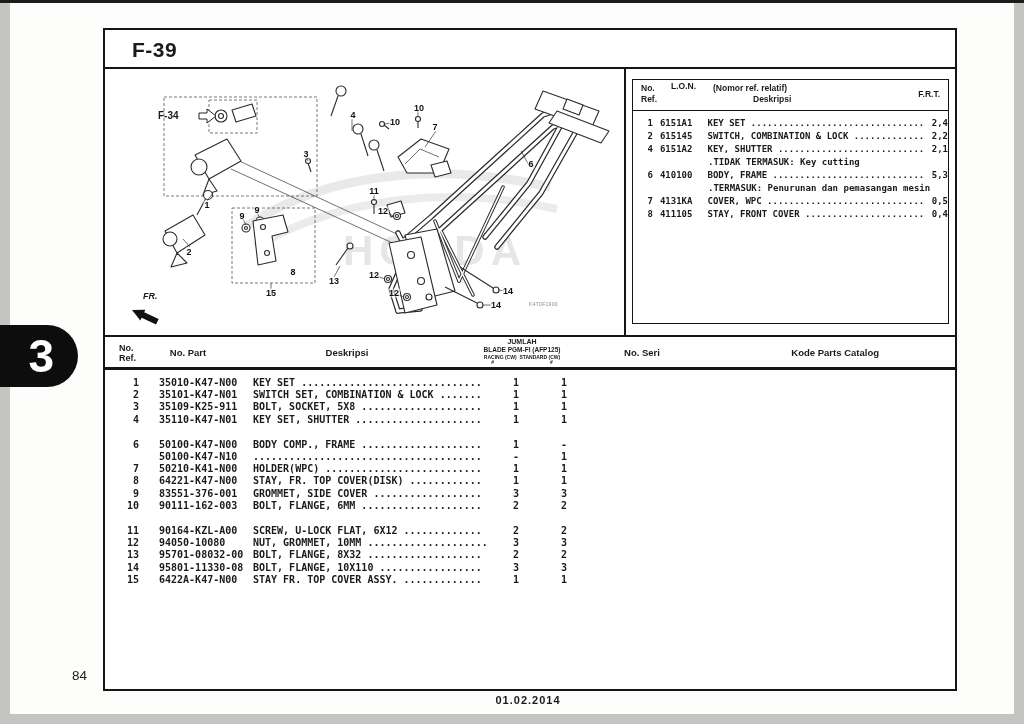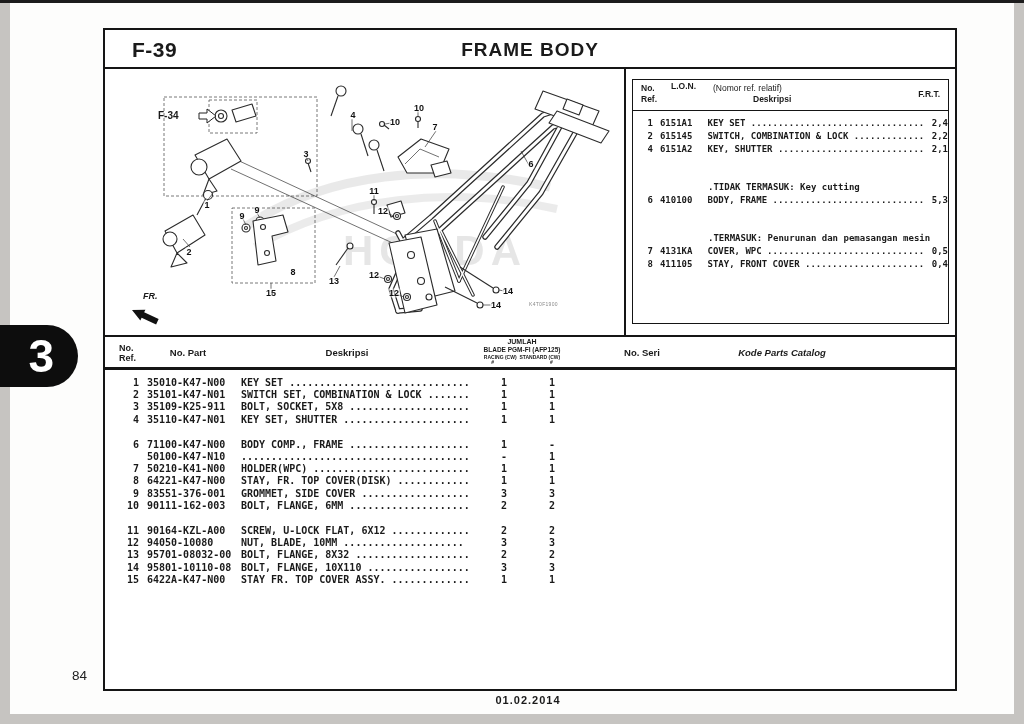--- a/index.html
+++ b/index.html
@@ -23,51 +23,51 @@
            font-family:"Liberation Sans",sans-serif;background:rgba(255,255,255,.55);padding:0 1px;line-height:9px;}
   #f34label{position:absolute;left:44px;top:41px;font-size:10px;font-weight:bold;margin-left:9px;}
   #frlabel{position:absolute;left:38px;top:222px;font-size:9px;font-weight:bold;font-style:italic;}
   #diagcode{position:absolute;left:424px;top:232px;font-size:5px;color:#8a8a8a;letter-spacing:.3px;}
 
   
   #lonbox{position:absolute;left:527px;top:10px;width:317px;height:245px;border:1.5px solid #151515;box-sizing:border-box;}
   #lonhead{position:relative;height:30px;border-bottom:1.5px solid #151515;font-size:8.5px;font-weight:bold;}
   #lonhead .h-ref{position:absolute;left:8px;top:3px;line-height:11px;}
   #lonhead .h-lon{position:absolute;left:38px;top:1px;}
-  #lonhead .h-rel{position:absolute;left:80px;top:3px;font-weight:normal;}
+  #lonhead .h-rel{position:absolute;left:80px;top:3px;font-weight:bold;}
   #lonhead .h-desc{position:absolute;left:120px;top:14px;}
   #lonhead .h-frt{position:absolute;right:8px;top:9px;}
   #lonrows{padding:6px 0 0 8px;font-family:"DejaVu Sans Mono",monospace;font-size:9px;font-weight:bold;line-height:13px;white-space:pre;}
   .lrow{display:flex;}
   .l-ref{display:inline-block;width:12px;text-align:right;}
   .l-lon{display:inline-block;width:42px;margin-left:7px;}
   .l-desc{display:inline-block;margin-left:6px;}
   .l-frt{display:inline-block;width:24px;text-align:right;}
-  .lnote{margin-left:67px;margin-top:25px;}
+  .lnote{margin-left:67px;}
 
   
   #band{position:absolute;left:0;top:305px;width:100%;height:35px;border-top:2px solid #151515;border-bottom:3px solid #151515;box-sizing:border-box;font-weight:bold;}
   #band .b-ref{position:absolute;left:14px;top:6px;font-size:9px;line-height:10px;}
   #band .b-part{position:absolute;left:43px;top:10px;width:80px;text-align:center;font-size:9.5px;}
   #band .b-desc{position:absolute;left:192px;top:10px;width:100px;text-align:center;font-size:9.5px;}
   #band .b-jumlah{position:absolute;left:347px;top:1px;width:140px;text-align:center;}
   .jml1{font-size:7px;line-height:8px;}
   .jml2{font-size:6.5px;line-height:8px;}
   .jml3{font-size:5px;line-height:6px;font-weight:bold;}
   .jml4{font-size:5px;line-height:5px;display:flex;justify-content:center;gap:56px;}
   #band .b-seri{position:absolute;left:477px;top:10px;width:120px;text-align:center;font-size:9.5px;}
-  #band .b-cat{position:absolute;left:597px;top:10px;width:160px;text-align:center;font-size:9.5px;font-style:italic;}
+  #band .b-cat{position:absolute;left:614px;top:10px;width:160px;text-align:right;font-size:9.5px;}
 
   
   #partsbody{position:absolute;left:0;top:340px;width:100%;padding:7px 0 0 10px;box-sizing:border-box;
              font-family:"DejaVu Sans Mono",monospace;font-size:10px;font-weight:bold;line-height:12.2px;}
   .pgroup{margin-bottom:13px;}
   .prow{display:flex;white-space:pre;}
   .p-ref{display:inline-block;width:24px;text-align:right;}
-  .p-part{display:inline-block;width:92px;margin-left:8px;}
+  .p-part{display:inline-block;width:92px;margin-left:20px;}
   .p-desc{display:inline-block;width:236px;margin-left:2px;}
   .p-q1{display:inline-block;width:30px;text-align:right;}
   .p-q2{display:inline-block;width:48px;text-align:right;}
 
   
   #tab3{position:absolute;left:-22px;top:325px;width:100px;height:62px;background:#0d0d0d;border-radius:0 31px 31px 0;}
   #tab3 span{position:absolute;right:24px;top:4px;color:#fff;font-size:46px;font-weight:bold;font-family:"Liberation Sans",sans-serif;}
 
   #pagenum{position:absolute;left:72px;top:668px;font-size:13.5px;color:#222;}
   #footdate{position:absolute;left:0;top:694px;width:1024px;text-align:center;font-size:11px;font-weight:bold;letter-spacing:1px;margin-left:16px;}
@@ -85,21 +85,20 @@
 <body>
 
 <div id="screen">
   <div id="topedge"></div>
   <div id="paper"></div>
 
   <div id="mainbox">
 
     <div id="hdrband">
       <div id="hdrcode">F-39</div>
-      <div id="hdrtitle">FRAME BODY</div>
     </div>
 
     <div id="upper">
       <div id="diagram">
         <svg width="519" height="266" viewBox="0 0 519 266">
 
           <g opacity="0.5">
             <path d="M140,158 C220,104 330,92 445,118" stroke="#d4d4d4" stroke-width="9" fill="none"></path>
             <path d="M150,178 C235,128 345,116 452,140" stroke="#d8d8d8" stroke-width="8" fill="none"></path>
             <text x="238" y="196" font-size="42" font-weight="bold" letter-spacing="6" fill="#cfcfcf">HONDA</text>
@@ -309,32 +308,32 @@
     </div>
 
     <div id="partsbody">
         <div class="pgroup">
           <div class="prow"><span class="p-ref">1</span><span class="p-part">35010-K47-N00</span><span class="p-desc">KEY SET ..............................</span><span class="p-q1">1</span><span class="p-q2">1</span></div>
           <div class="prow"><span class="p-ref">2</span><span class="p-part">35101-K47-N01</span><span class="p-desc">SWITCH SET, COMBINATION &amp; LOCK .......</span><span class="p-q1">1</span><span class="p-q2">1</span></div>
           <div class="prow"><span class="p-ref">3</span><span class="p-part">35109-K25-911</span><span class="p-desc">BOLT, SOCKET, 5X8 ....................</span><span class="p-q1">1</span><span class="p-q2">1</span></div>
           <div class="prow"><span class="p-ref">4</span><span class="p-part">35110-K47-N01</span><span class="p-desc">KEY SET, SHUTTER .....................</span><span class="p-q1">1</span><span class="p-q2">1</span></div>
         </div>
         <div class="pgroup">
-          <div class="prow"><span class="p-ref">6</span><span class="p-part">71100-K47-N00</span><span class="p-desc">BODY COMP., FRAME ....................</span><span class="p-q1">1</span><span class="p-q2">-</span></div>
+          <div class="prow"><span class="p-ref">6</span><span class="p-part">50100-K47-N00</span><span class="p-desc">BODY COMP., FRAME ....................</span><span class="p-q1">1</span><span class="p-q2">-</span></div>
           <div class="prow"><span class="p-ref"></span><span class="p-part">50100-K47-N10</span><span class="p-desc">......................................</span><span class="p-q1">-</span><span class="p-q2">1</span></div>
           <div class="prow"><span class="p-ref">7</span><span class="p-part">50210-K41-N00</span><span class="p-desc">HOLDER(WPC) ..........................</span><span class="p-q1">1</span><span class="p-q2">1</span></div>
           <div class="prow"><span class="p-ref">8</span><span class="p-part">64221-K47-N00</span><span class="p-desc">STAY, FR. TOP COVER(DISK) ............</span><span class="p-q1">1</span><span class="p-q2">1</span></div>
           <div class="prow"><span class="p-ref">9</span><span class="p-part">83551-376-001</span><span class="p-desc">GROMMET, SIDE COVER ..................</span><span class="p-q1">3</span><span class="p-q2">3</span></div>
           <div class="prow"><span class="p-ref">10</span><span class="p-part">90111-162-003</span><span class="p-desc">BOLT, FLANGE, 6MM ....................</span><span class="p-q1">2</span><span class="p-q2">2</span></div>
         </div>
         <div class="pgroup">
           <div class="prow"><span class="p-ref">11</span><span class="p-part">90164-KZL-A00</span><span class="p-desc">SCREW, U-LOCK FLAT, 6X12 .............</span><span class="p-q1">2</span><span class="p-q2">2</span></div>
-          <div class="prow"><span class="p-ref">12</span><span class="p-part">94050-10080</span><span class="p-desc">NUT, BLADE, 10MM ....................</span><span class="p-q1">3</span><span class="p-q2">3</span></div>
+          <div class="prow"><span class="p-ref">12</span><span class="p-part">94050-10080</span><span class="p-desc">NUT, GROMMET, 10MM ....................</span><span class="p-q1">3</span><span class="p-q2">3</span></div>
           <div class="prow"><span class="p-ref">13</span><span class="p-part">95701-08032-00</span><span class="p-desc">BOLT, FLANGE, 8X32 ...................</span><span class="p-q1">2</span><span class="p-q2">2</span></div>
-          <div class="prow"><span class="p-ref">14</span><span class="p-part">95801-10110-08</span><span class="p-desc">BOLT, FLANGE, 10X110 .................</span><span class="p-q1">3</span><span class="p-q2">3</span></div>
+          <div class="prow"><span class="p-ref">14</span><span class="p-part">95801-11330-08</span><span class="p-desc">BOLT, FLANGE, 10X110 .................</span><span class="p-q1">3</span><span class="p-q2">3</span></div>
           <div class="prow"><span class="p-ref">15</span><span class="p-part">6422A-K47-N00</span><span class="p-desc">STAY FR. TOP COVER ASSY. .............</span><span class="p-q1">1</span><span class="p-q2">1</span></div>
         </div>
       </div>
   </div>
 
   <div id="tab3">
     <span>3</span>
   </div>
   <div id="pagenum">84</div>
   <div id="footdate">01.02.2014</div>

